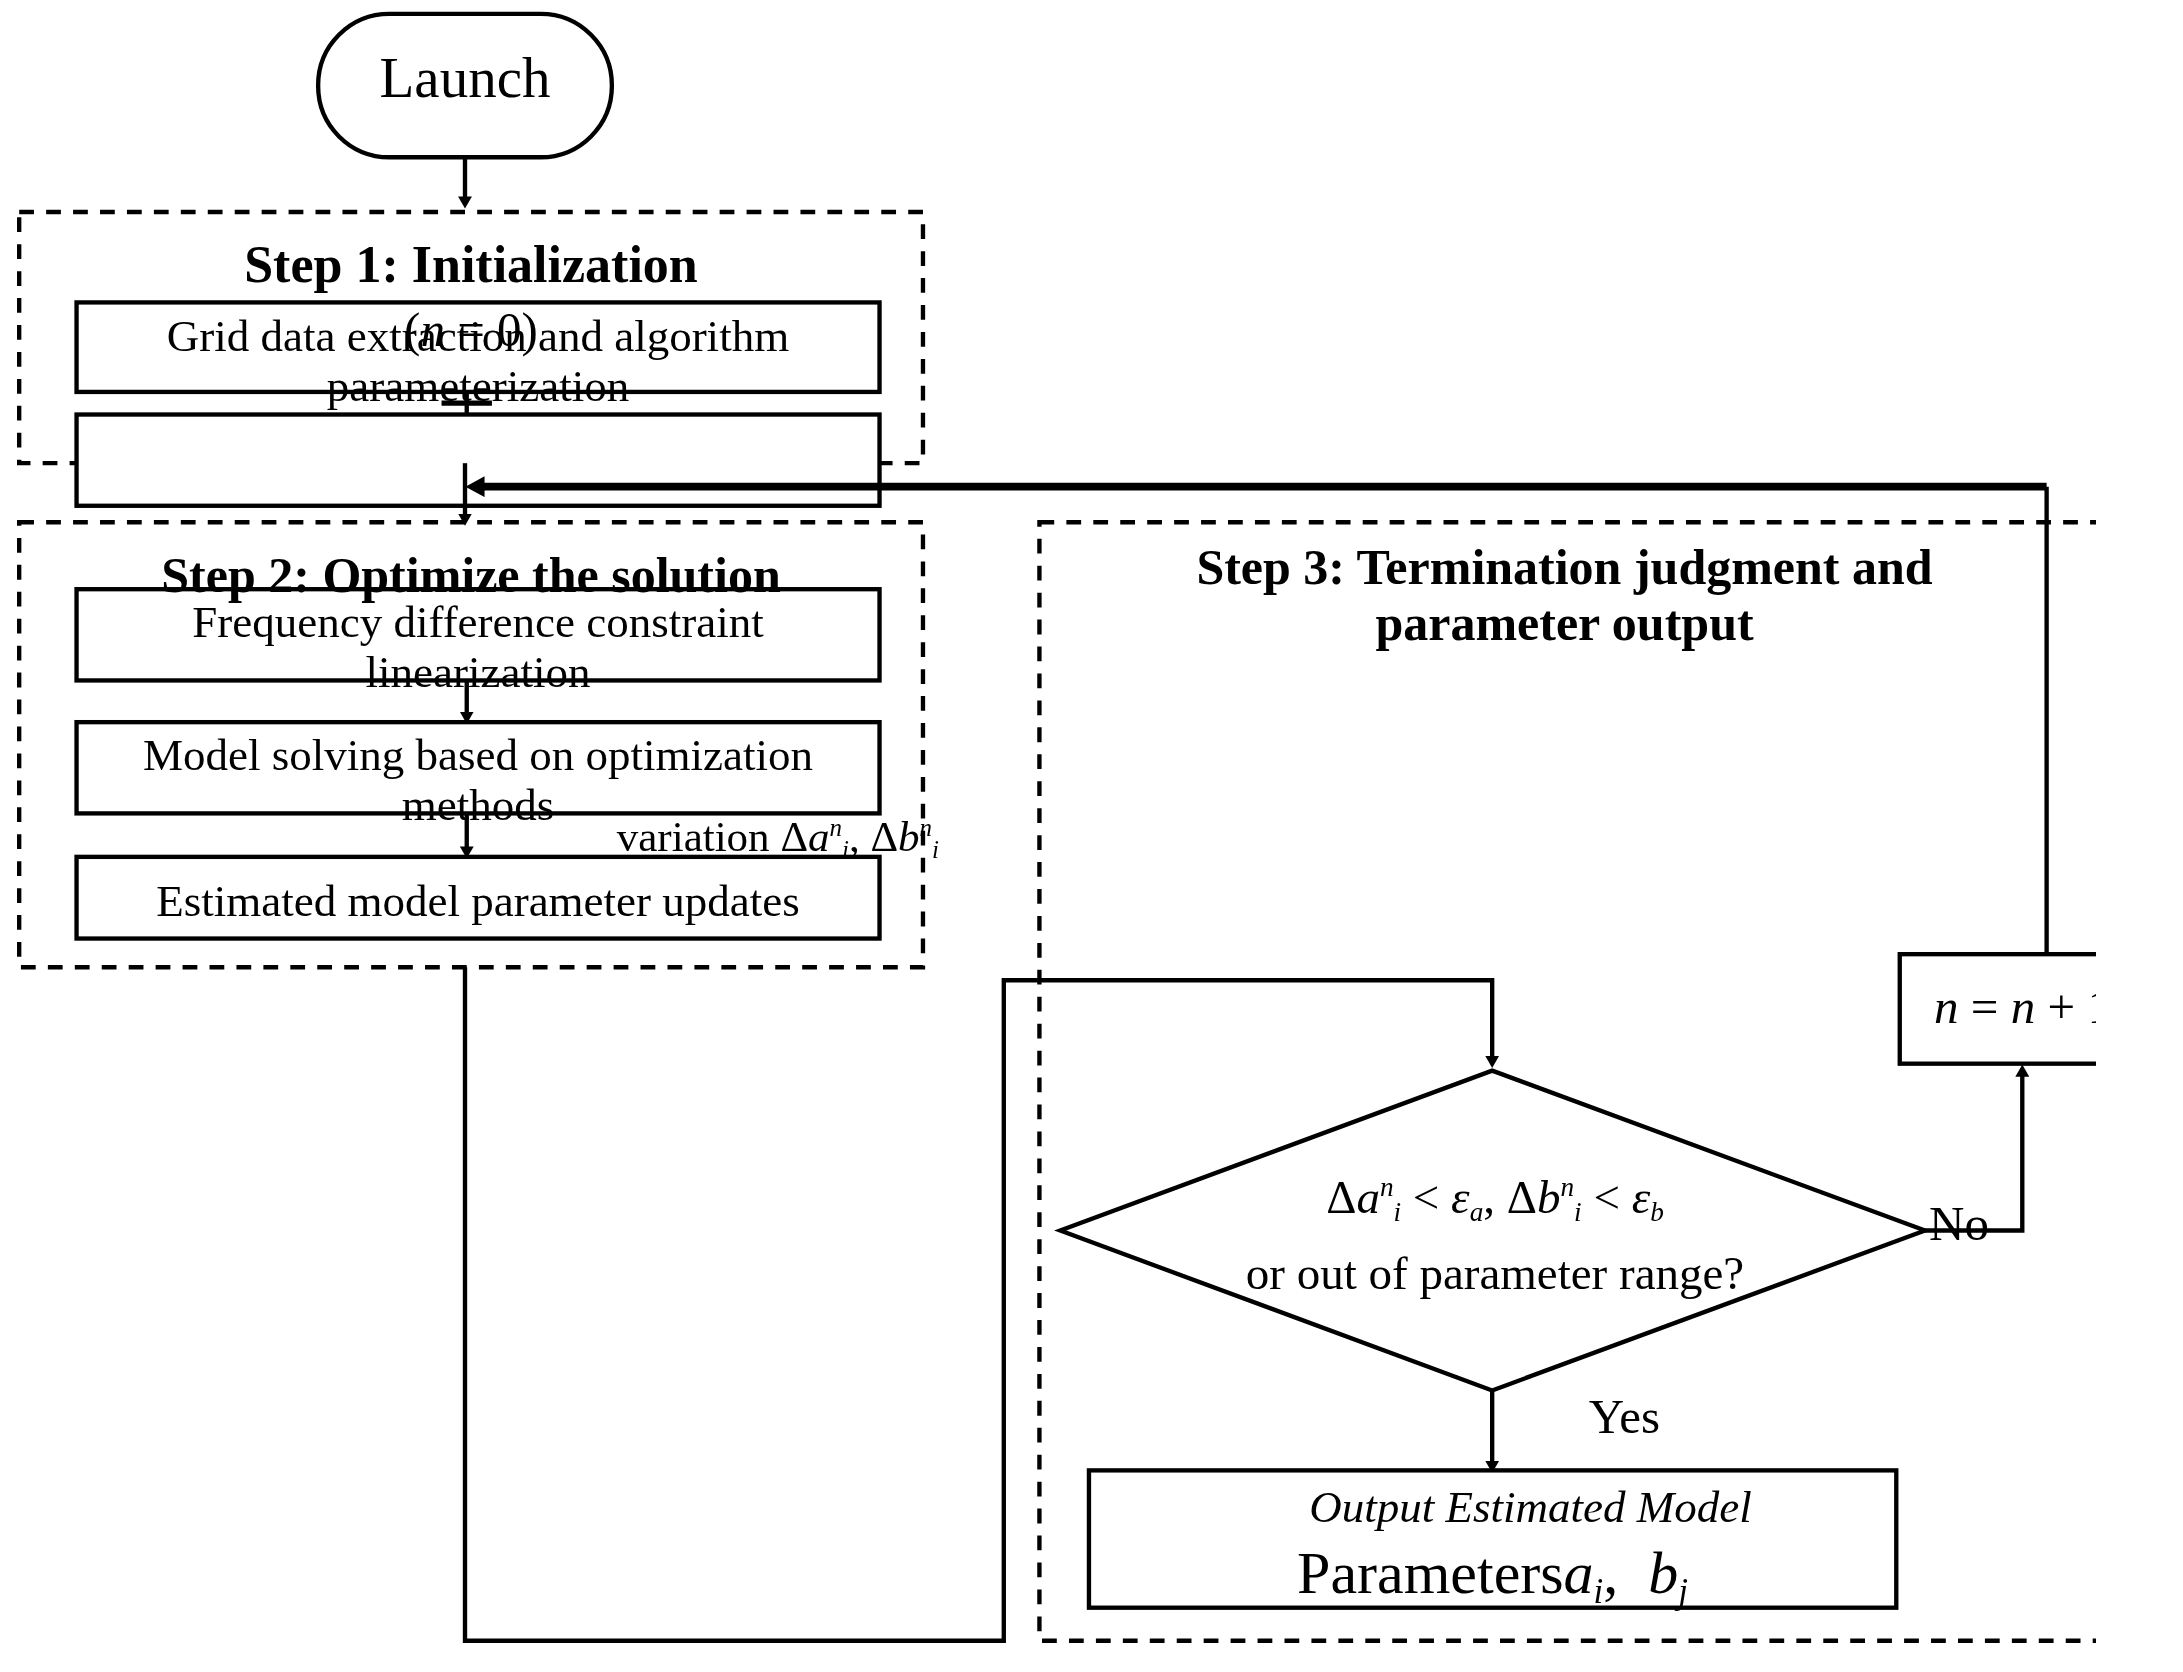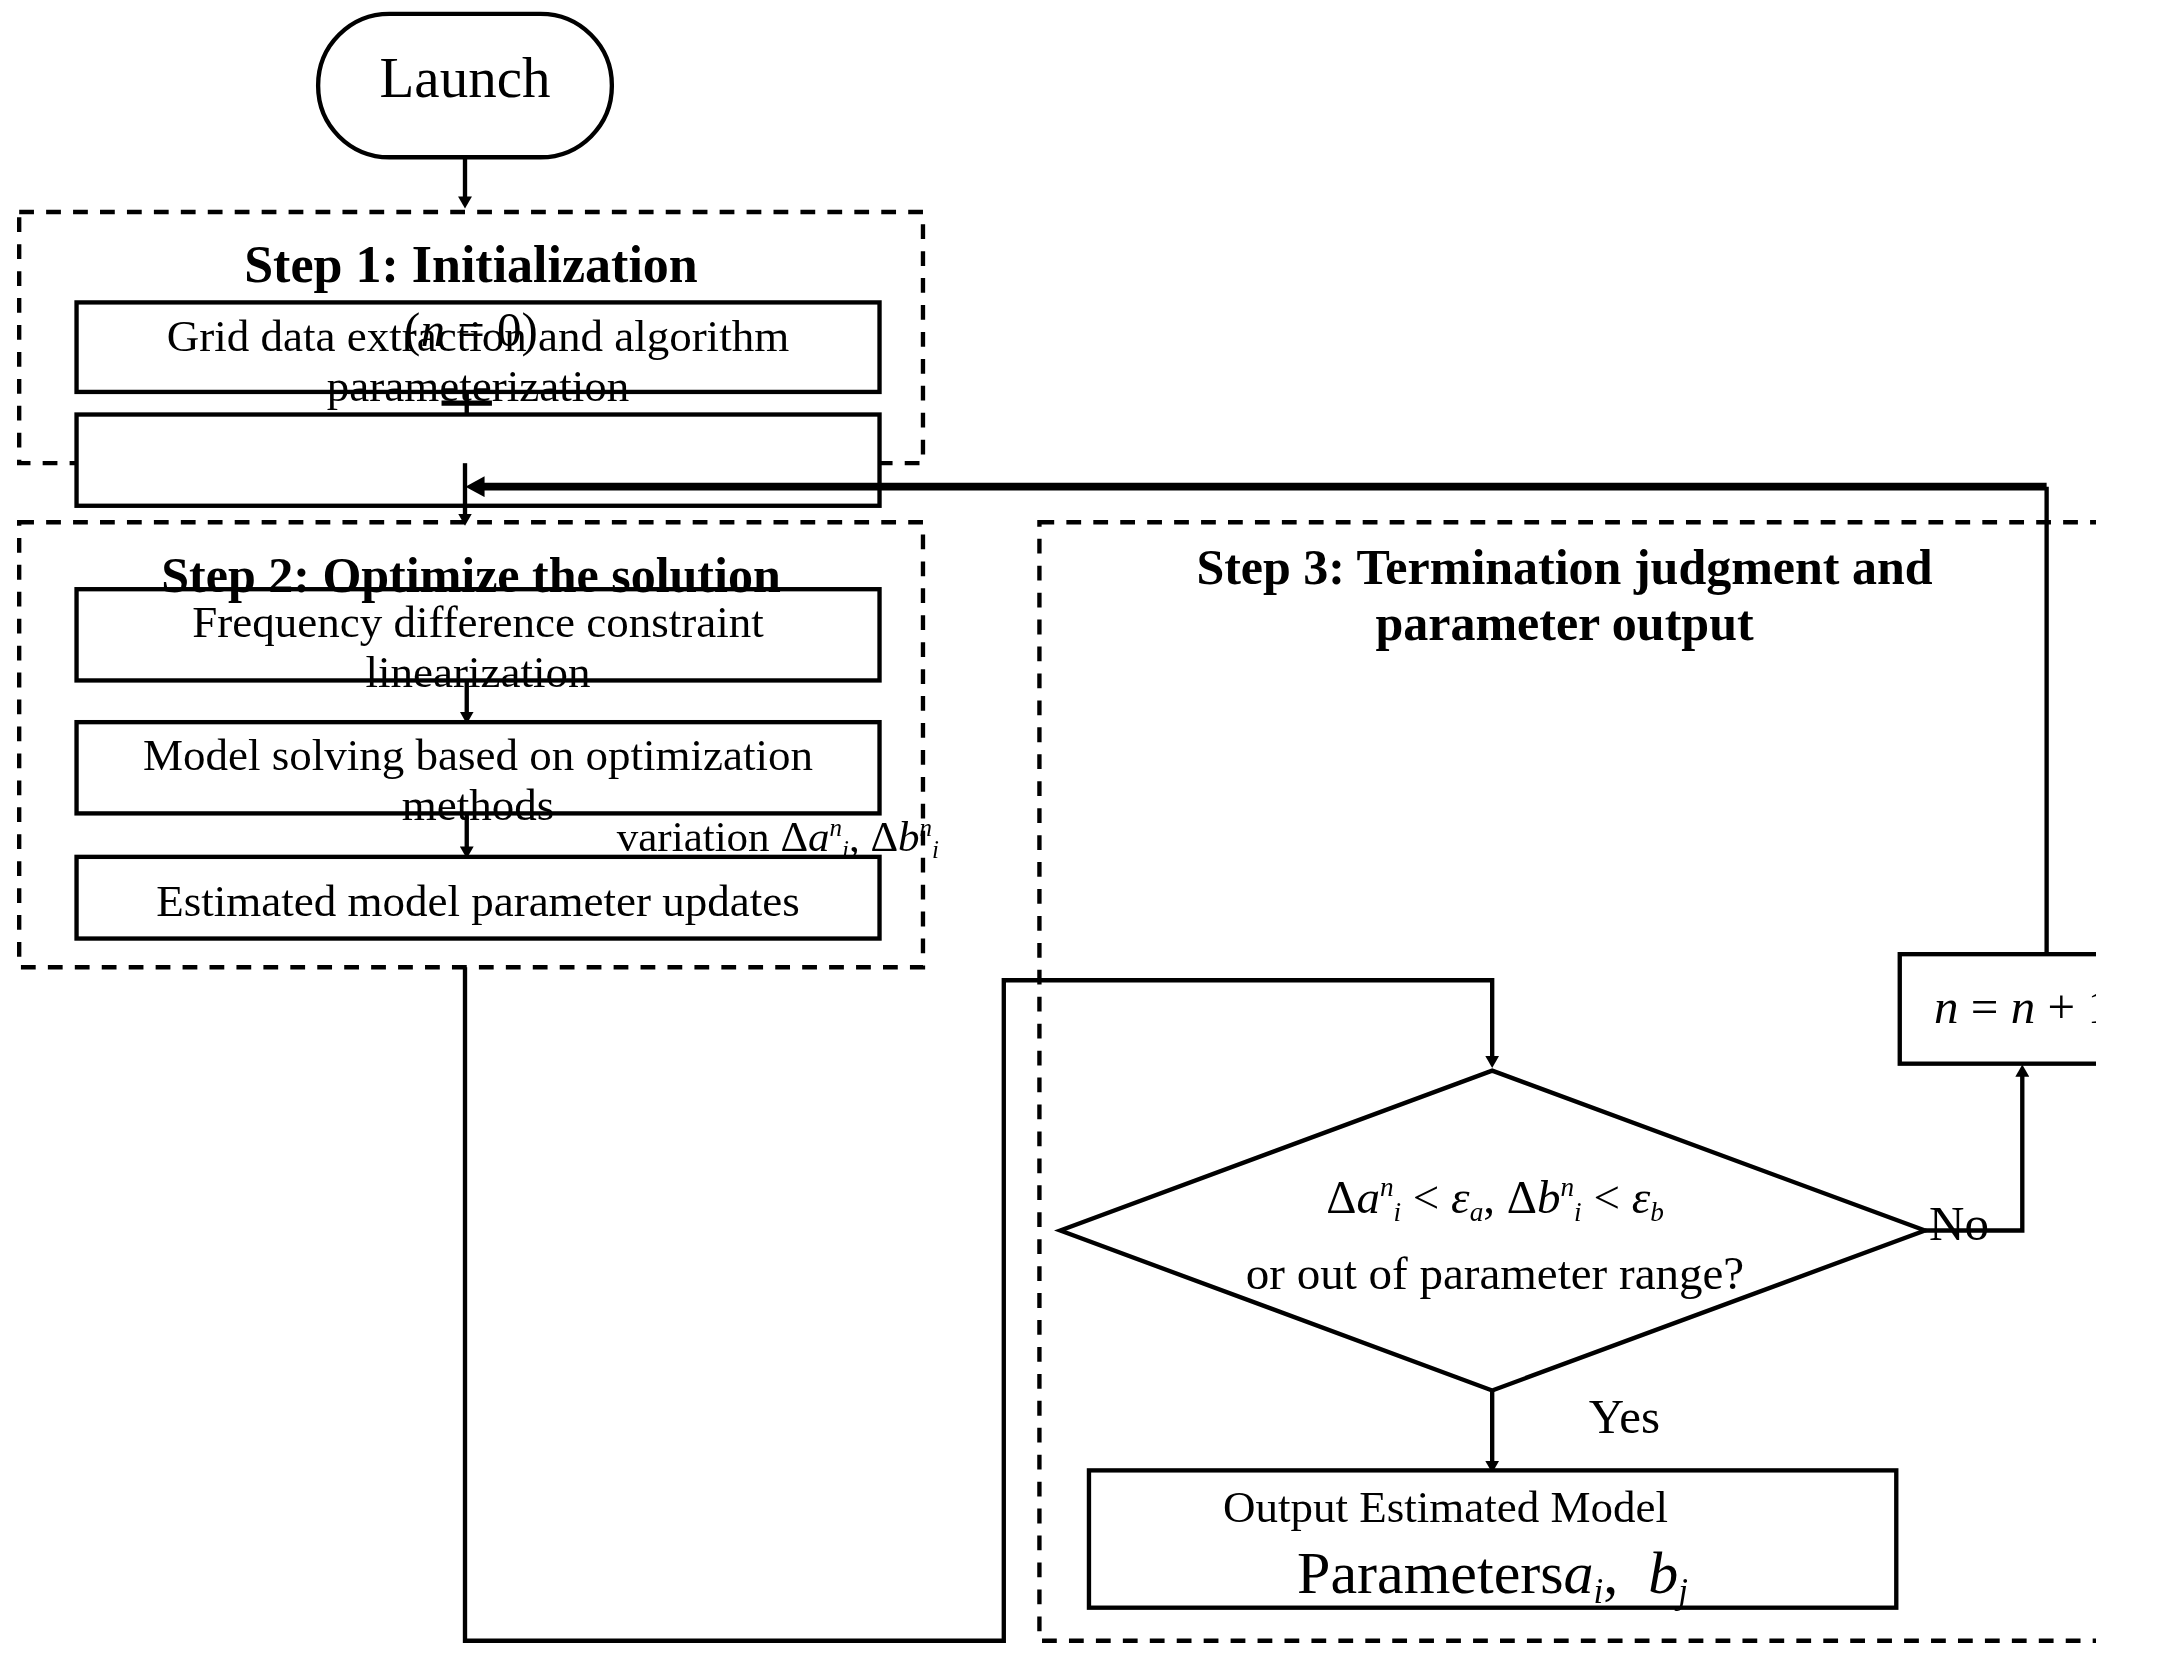--- a/index.html
+++ b/index.html
@@ -121,19 +121,19 @@
   </div>
   <div class="lbl" style="left:1130px; top:1247px; width:730px; font-size:47px;font-family:Liberation Serif, serif;">or out of parameter range?</div>
 
   <div class="lbl" style="left:1929px; top:1169px; width:130px; font-size:49px; text-align:left;margin-top:28px;">No</div>
   <div class="lbl" style="left:1512px; top:1390px; width:148px; font-size:49px; text-align:right;">Yes</div>
 
   <div class="lbl" style="left:1900px; top:980px; width:246px; font-size:49px;">
     <span class="ital">n</span><span> = </span><span class="ital">n</span><span> + 1</span>
   </div>
 
-  <div class="lbl" style="left:1042px; top:1482px; width:807px; font-size:45px;">Output Estimated Model</div>
+  <div class="lbl" style="left:1127px; top:1482px; width:807px; font-size:45px;font-style:italic;">Output Estimated Model</div>
   <div class="lbl" style="left:1089px; top:1540px; width:807px; font-size:60px;">
     <span>Parameters</span><span class="ital">a</span><sub>i</sub><span>,</span>&nbsp;&nbsp;<span class="ital">b</span><sub>j</sub>
   </div>
 
 </div>
 
 
 </body></html>

